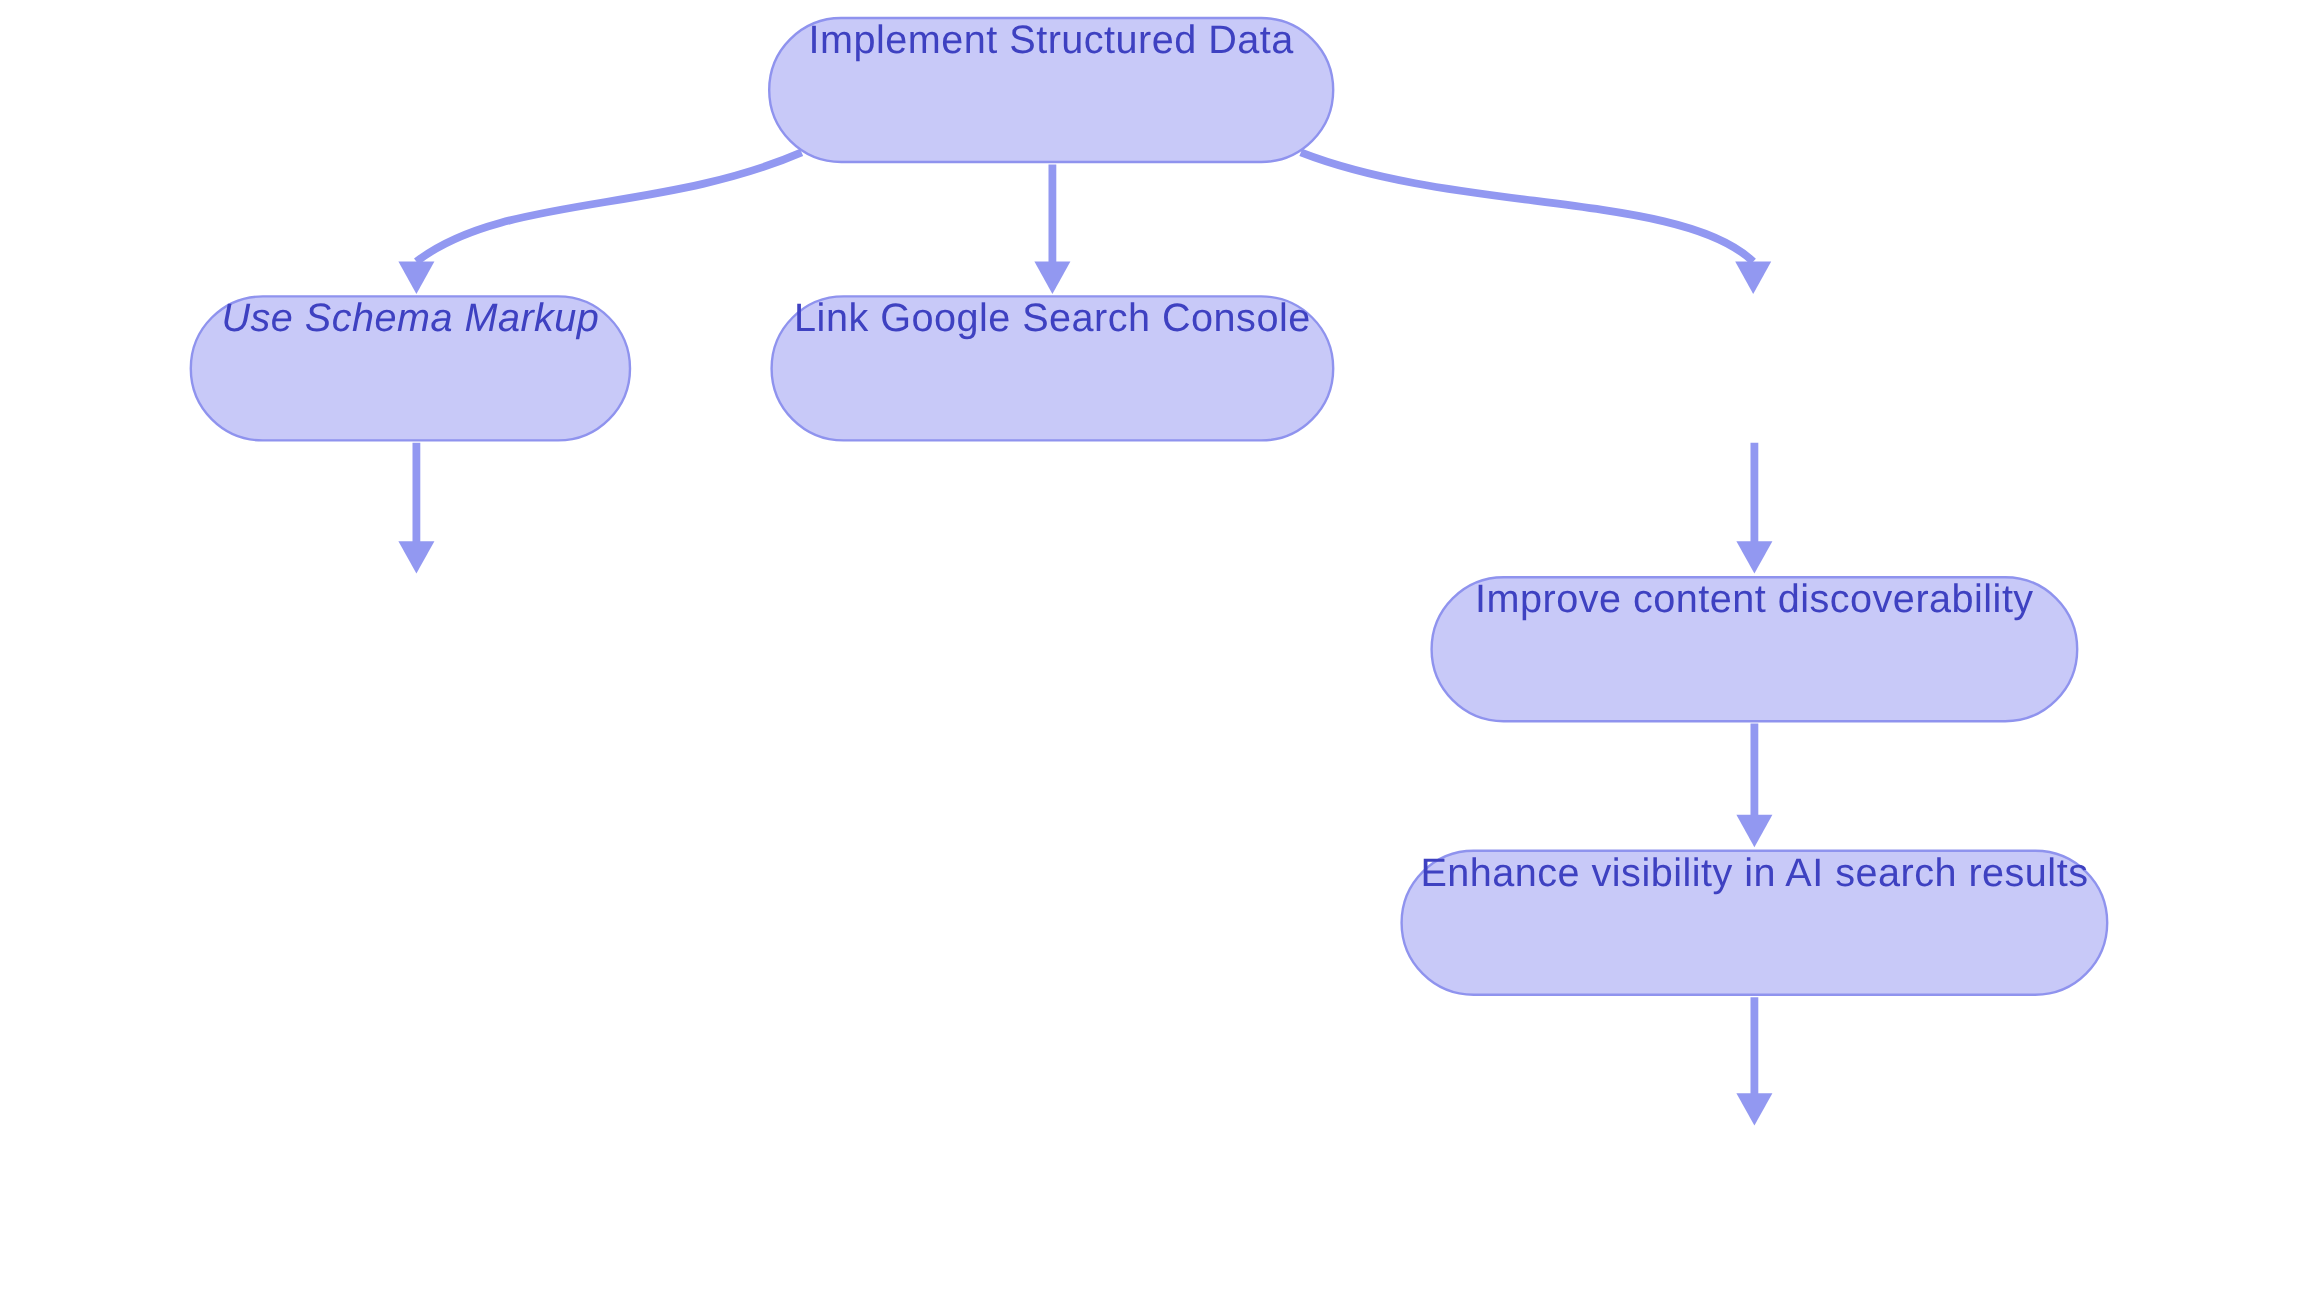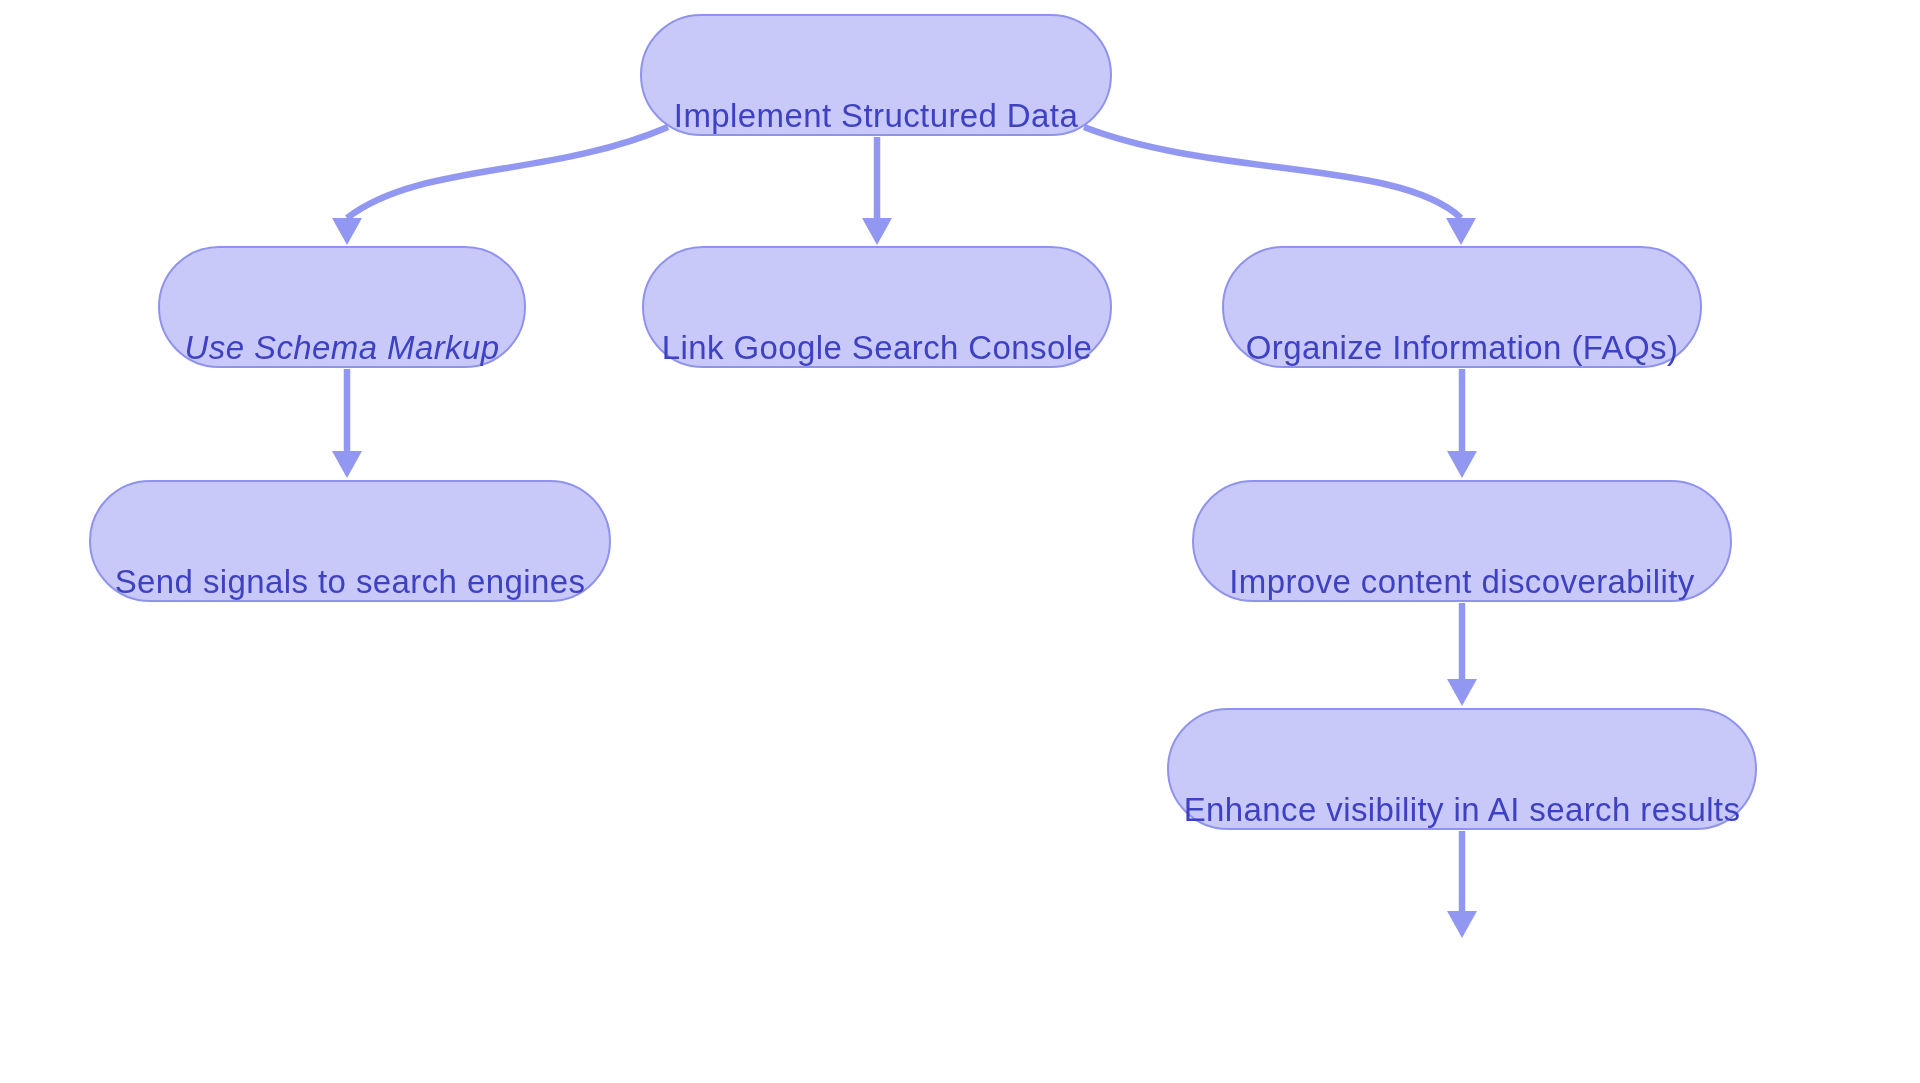--- a/index.html
+++ b/index.html
@@ -33,21 +33,21 @@
     fill:var(--arrow);
     stroke:none;
   }
   .node{
     position:absolute;
     height:122px;
     border-radius:61px;
     background:var(--fill);
     border:2.5px solid var(--border);
     display:flex;
-    align-items:flex-end;
+    align-items:flex-start;
     justify-content:center;
     text-align:center;
   }
   .node-label{
     color:var(--text);
     font-size:33px;
     letter-spacing:0.4px;
     white-space:nowrap;
     line-height:1;
     padding-bottom:2px;
@@ -96,27 +96,21 @@
   </div>
 
   <div class="node n-schema">
     <span class="node-label">Use Schema Markup</span>
   </div>
 
   <div class="node n-gsc">
     <span class="node-label">Link Google Search Console</span>
   </div>
 
-  <div class="node n-faqs">
-    <span class="node-label">Organize Information (FAQs)</span>
-  </div>
 
-  <div class="node n-signals">
-    <span class="node-label">Send signals to search engines</span>
-  </div>
 
   <div class="node n-enhance">
     <span class="node-label">Enhance visibility in AI search results</span>
   </div>
 
   <div class="node n-discover">
     <span class="node-label">Improve content discoverability</span>
   </div>
 
 

